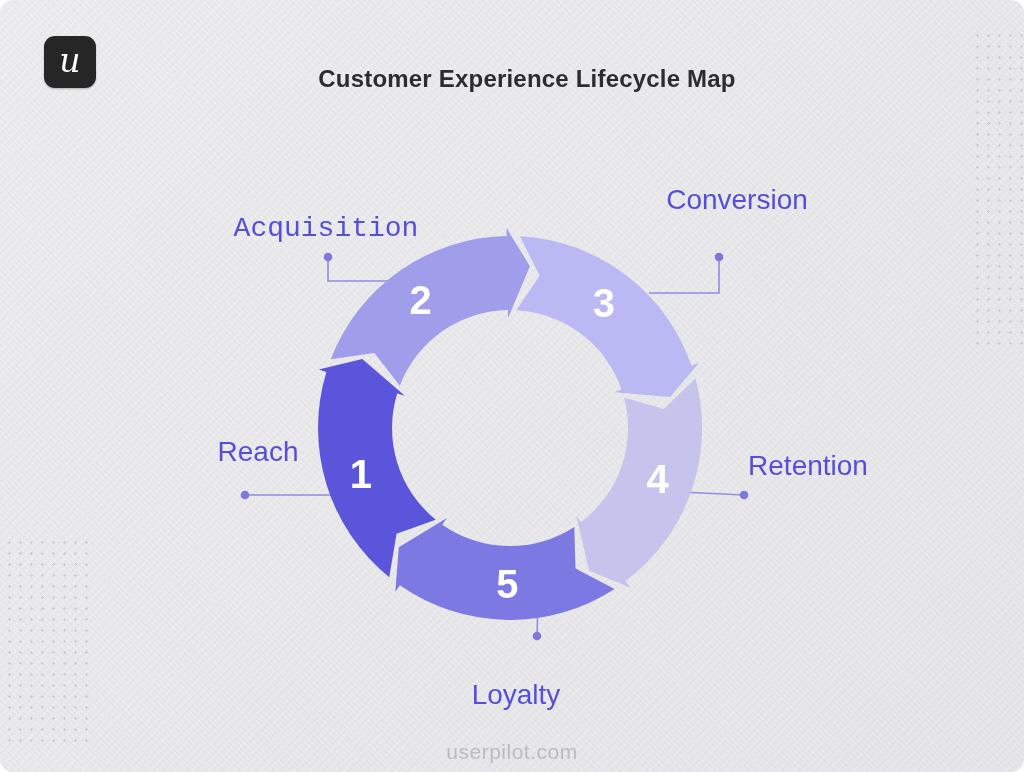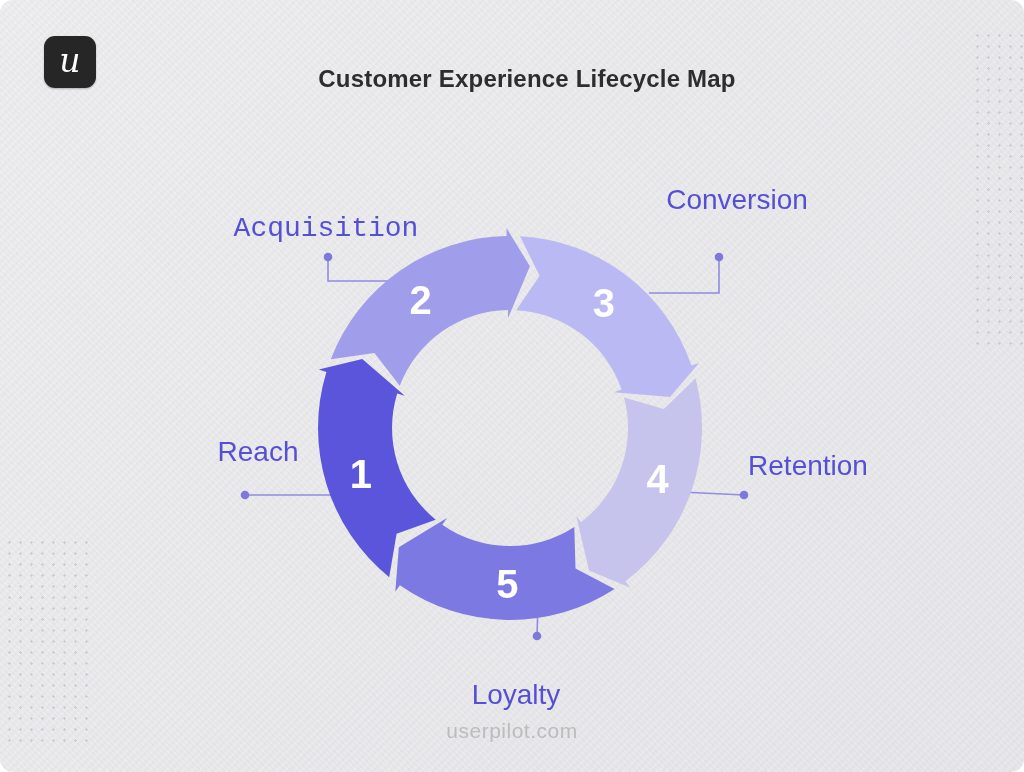--- a/index.html
+++ b/index.html
@@ -63,21 +63,21 @@
     color: #554fd6;
     white-space: nowrap;
   }
   .stage-number {
     position: absolute;
     transform: translate(-50%, -50%);
     font-size: 40px; font-weight: bold;
     color: #ffffff;
   }
   .watermark {
-    position: absolute; left: 0; top: 719px;
+    position: absolute; left: 0; top: 740px;
     width: 1024px;
     text-align: center;
     font-size: 21px;
     color: #bcbcbc;
     letter-spacing: 0.5px;
   }
 </style>
 </head>
 <body>
 

